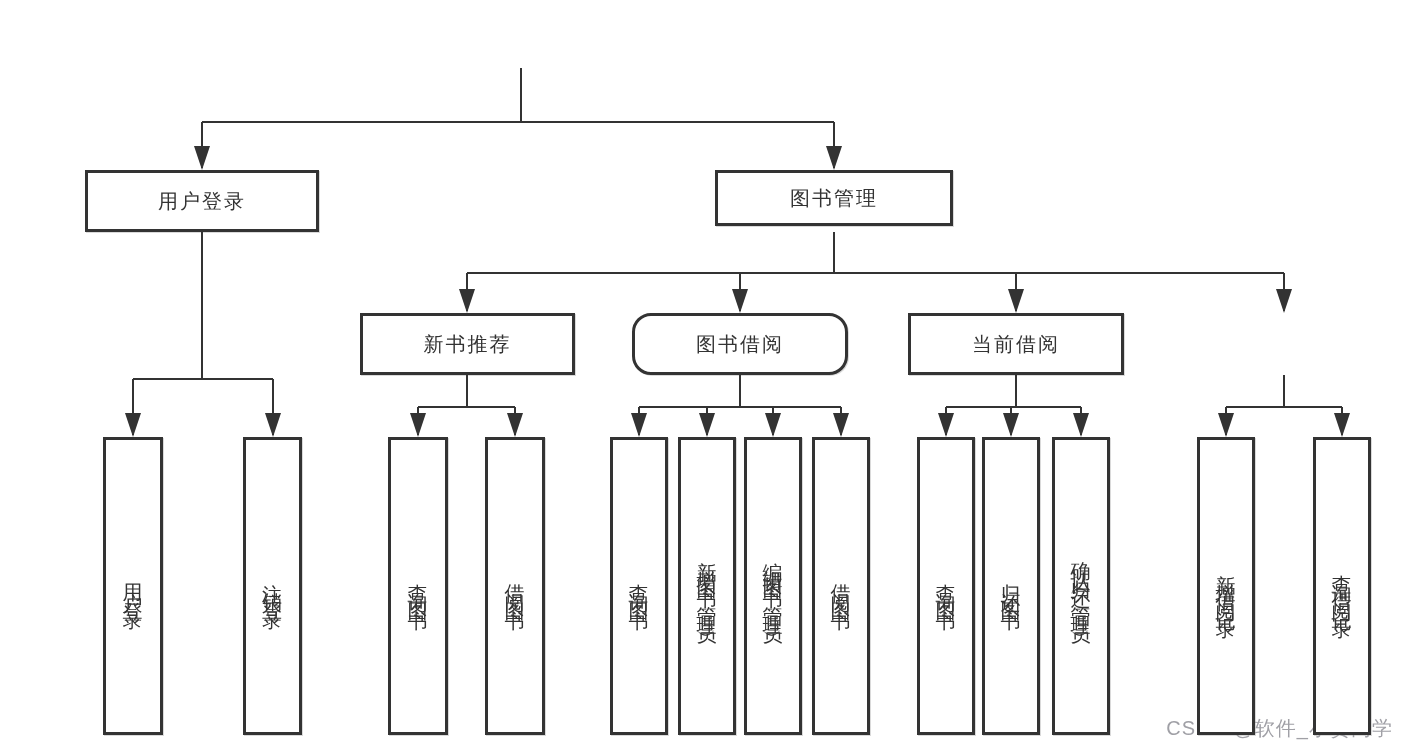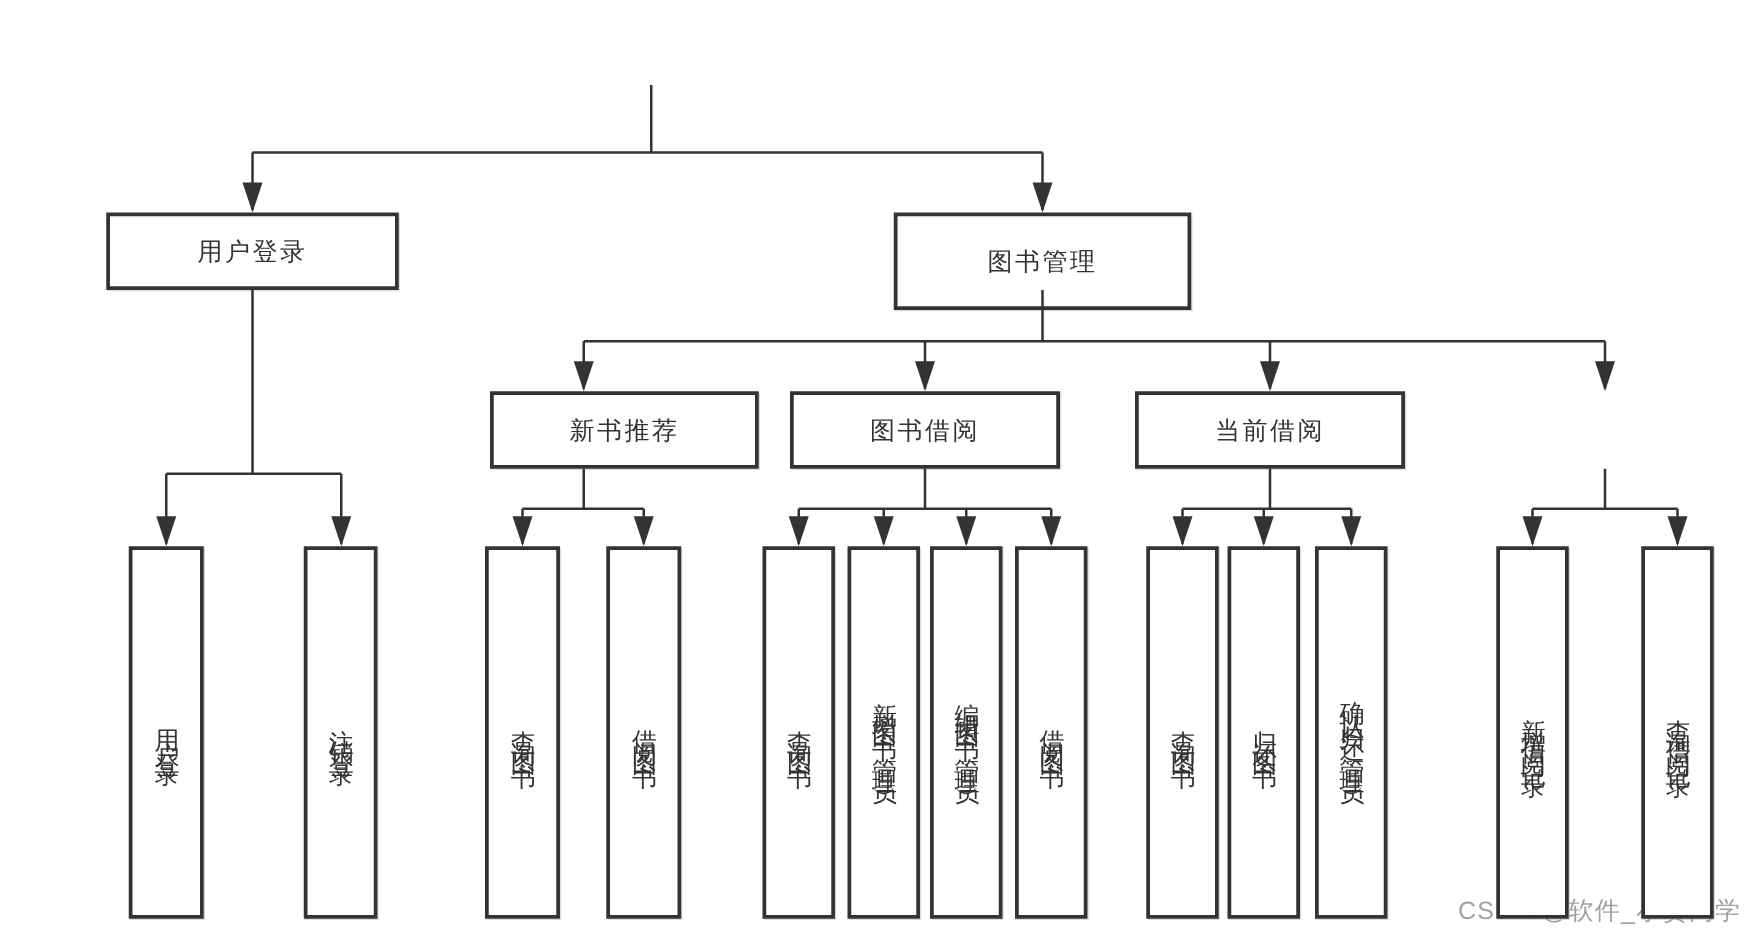--- a/index.html
+++ b/index.html
@@ -55,23 +55,23 @@
     text-shadow: 1px 1px 0 #ffffff;
     white-space: nowrap;
   }
 </style>
 </head>
 <body>
 
 <div class="stage" id="stage">
   <div class="watermark" style="color: rgb(160, 160, 166);">CSDN @软件_小贺同学</div>
     <div class="node" style="left: 85px; top: 170px; width: 234px; height: 62px;">用户登录</div>
-    <div class="node" style="left: 715px; top: 170px; width: 238px; height: 78px;">图书管理</div>
-    <div class="node" style="left: 360px; top: 313px; width: 215px; height: 62px; margin-left: 32px;">新书推荐</div>
-    <div class="node" style="left: 632px; top: 313px; width: 216px; height: 62px;">图书借阅</div>
+    <div class="node" style="left: 715px; top: 170px; width: 238px; height: 56px;">图书管理</div>
+    <div class="node" style="left: 360px; top: 313px; width: 215px; height: 62px;">新书推荐</div>
+    <div class="node" style="left: 632px; top: 313px; width: 216px; height: 62px; border-radius: 19px;">图书借阅</div>
     <div class="node" style="left: 908px; top: 313px; width: 216px; height: 62px; text-align: center;">当前借阅</div>
     <div class="node vertical" style="left: 103px; top: 437px; width: 60px; height: 298px;">用户登录</div>
     <div class="node vertical" style="left: 243px; top: 437px; width: 59px; height: 298px;">注销登录</div>
     <div class="node vertical" style="left: 388px; top: 437px; width: 60px; height: 298px;">查询图书</div>
     <div class="node vertical" style="left: 485px; top: 437px; width: 60px; height: 298px;">借阅图书</div>
     <div class="node vertical" style="left: 610px; top: 437px; width: 58px; height: 298px;">查询图书</div>
     <div class="node vertical" style="left: 678px; top: 437px; width: 58px; height: 298px;">新增图书（管理员）</div>
     <div class="node vertical" style="left: 744px; top: 437px; width: 58px; height: 298px;">编辑图书（管理员）</div>
     <div class="node vertical" style="left: 812px; top: 437px; width: 58px; height: 298px;">借阅图书</div>
     <div class="node vertical" style="left: 917px; top: 437px; width: 58px; height: 298px;">查询图书</div>

